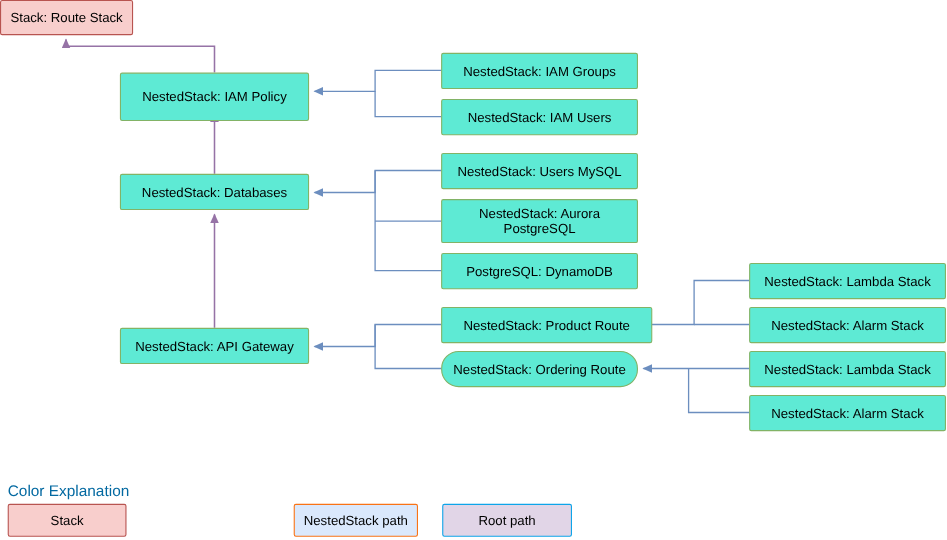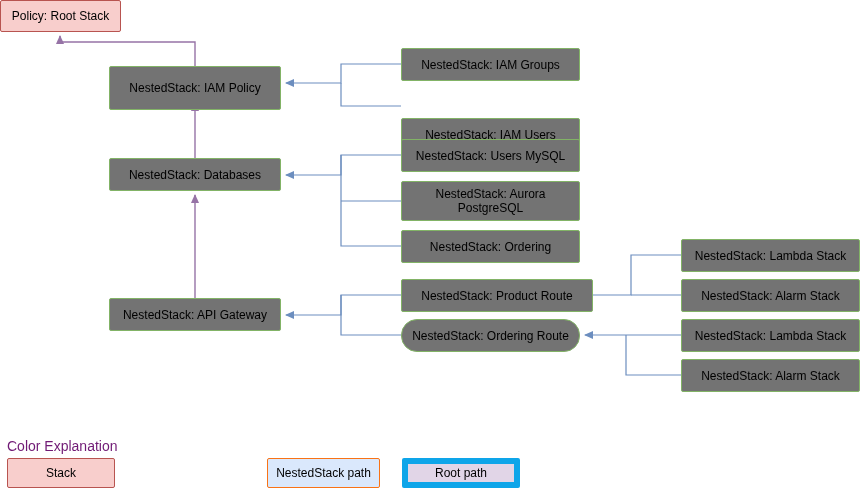--- a/index.html
+++ b/index.html
@@ -29,37 +29,37 @@
     color: #000000;
     border-radius: 2px;
     padding: 2px 4px;
     white-space: pre-line;
   }
   .n-stack {
     background: #f8cecc;
     border: 1px solid #b85450;
   }
   .n-nested {
-    background: #737373;
+    background: #5eead4;
     border: 1px solid #82b366;
   }
   .n-path {
     background: #dae8fc;
     border: 1px solid #f97316;
   }
   .n-root {
     background: #e1d5e7;
-    border: 6px solid #0ea5e9;
+    border: 1px solid #0ea5e9;
   }
   .legend-title {
     position: absolute;
     left: 7px;
     top: 438px;
     font-size: 14px;
-    color: #701a75;
+    color: #0369a1;
   }
   svg.edges {
     position: absolute;
     left: 0;
     top: 0;
     width: 861px;
     height: 491px;
     pointer-events: none;
   }
 </style>
@@ -108,29 +108,29 @@
       <path d="M681,255 L631,255 L631,295 L585,295" stroke="#6c8ebf" stroke-width="1.2" fill="none" marker-end="url(#arrow-blue)"></path>
       <path d="M681,295 L631,295" stroke="#6c8ebf" stroke-width="1.2" fill="none"></path>
     </g>
 
     <g>
       <path d="M681,335 L585,335" stroke="#6c8ebf" stroke-width="1.2" fill="none" marker-end="url(#arrow-blue)"></path>
       <path d="M681,375 L626,375 L626,335" stroke="#6c8ebf" stroke-width="1.2" fill="none"></path>
     </g>
   </svg>
 
-  <div class="node n-stack" style="left:0px;   top:0px;   width:121px; height:32px;"><span>Policy: Root Stack</span></div>
+  <div class="node n-stack" style="left:0px;   top:0px;   width:121px; height:32px;"><span>Stack: Route Stack</span></div>
   <div class="node n-nested" style="left:109px; top:66px;  width:172px; height:44px;"><span>NestedStack: IAM Policy</span></div>
   <div class="node n-nested" style="left:401px; top:48px;  width:179px; height:33px;"><span>NestedStack: IAM Groups</span></div>
-  <div class="node n-nested" style="left:401px; top:90px;  width:179px; height:33px;margin-top:28px;"><span>NestedStack: IAM Users</span></div>
+  <div class="node n-nested" style="left:401px; top:90px;  width:179px; height:33px;"><span>NestedStack: IAM Users</span></div>
   <div class="node n-nested" style="left:109px; top:158px; width:172px; height:33px;"><span>NestedStack: Databases</span></div>
   <div class="node n-nested" style="left:401px; top:139px; width:179px; height:33px;"><span>NestedStack: Users MySQL</span></div>
   <div class="node n-nested" style="left:401px; top:181px; width:179px; height:40px;"><span>NestedStack: Aurora
 PostgreSQL</span></div>
-  <div class="node n-nested" style="left:401px; top:230px; width:179px; height:33px;"><span>NestedStack: Ordering</span></div>
+  <div class="node n-nested" style="left:401px; top:230px; width:179px; height:33px;"><span>PostgreSQL: DynamoDB</span></div>
   <div class="node n-nested" style="left:109px; top:298px; width:172px; height:33px;"><span>NestedStack: API Gateway</span></div>
   <div class="node n-nested" style="left:401px; top:279px; width:192px; height:33px;"><span>NestedStack: Product Route</span></div>
   <div class="node n-nested" style="left:401px; top:319px; width:179px; height:33px;border-radius:16px;"><span>NestedStack: Ordering Route</span></div>
   <div class="node n-nested" style="left:681px; top:239px; width:179px; height:33px;"><span>NestedStack: Lambda Stack</span></div>
   <div class="node n-nested" style="left:681px; top:279px; width:179px; height:33px;"><span>NestedStack: Alarm Stack</span></div>
   <div class="node n-nested" style="left:681px; top:319px; width:179px; height:33px;"><span>NestedStack: Lambda Stack</span></div>
   <div class="node n-nested" style="left:681px; top:359px; width:179px; height:33px;"><span>NestedStack: Alarm Stack</span></div>
 
   <div class="legend-title">Color Explanation</div>
   <div class="node n-stack" style="left:7px;   top:458px; width:108px; height:30px;"><span>Stack</span></div>

